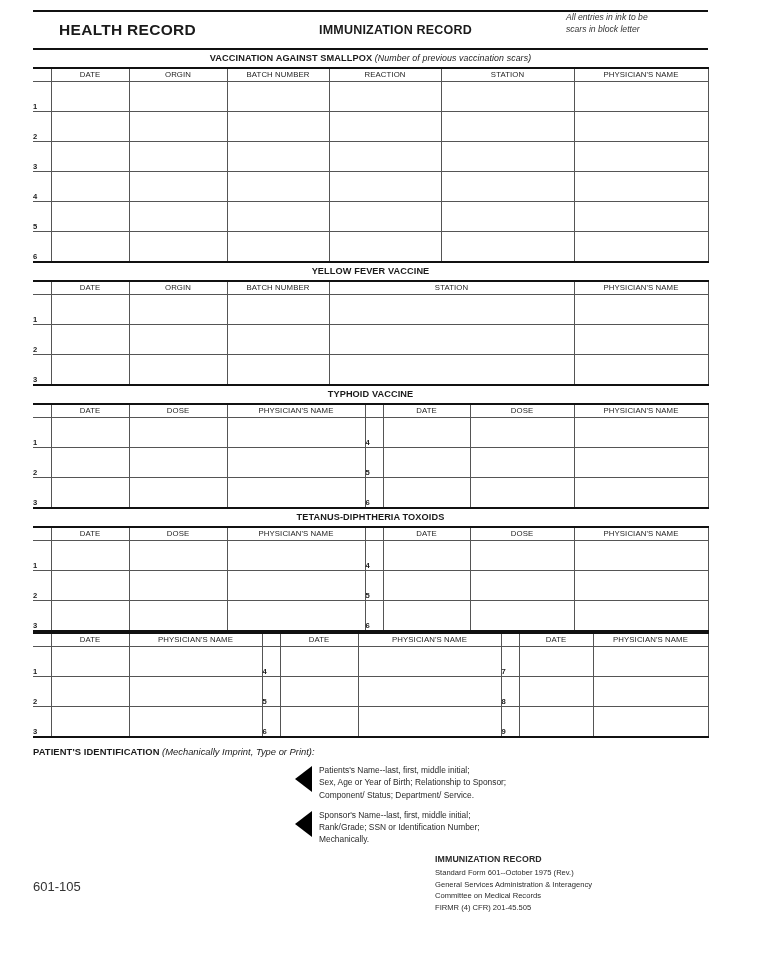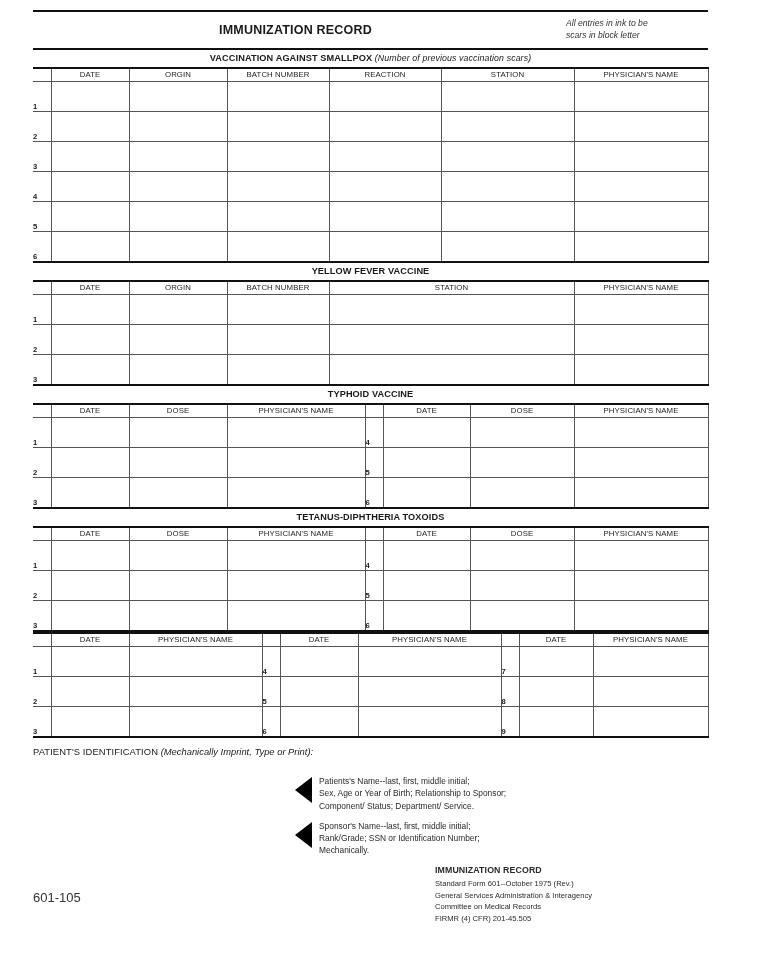--- a/index.html
+++ b/index.html
@@ -51,21 +51,20 @@
   }
   .title-center span {
     font-size: 12.5px;
     font-weight: bold;
     letter-spacing: 0.2px;
   }
   .title-right {
     width: 150px;
     display: flex;
     flex-direction: column;
-    justify-content: center;
     padding-left: 8px;
     box-sizing: border-box;
   }
   .title-right span {
     font-size: 8.6px;
     font-style: italic;
     line-height: 1.35;
     color: #333;
   }
 
@@ -131,29 +130,29 @@
   table.form thead th.numhead.stub {
     border-left: none;
   }
 
   
   .patient-id {
     margin-top: 8px;
     font-size: 9.4px;
   }
   .patient-id .pid-label {
-    font-weight: normal;
+    font-weight: bold;
     letter-spacing: 0.1px;
   }
   .patient-id .pid-note {
     font-style: italic;
     font-weight: normal;
   }
   .imprint-block {
-    margin-top: 18px;
+    margin-top: 7px;
     margin-left: 262px;
   }
   .imprint-row {
     display: flex;
     align-items: flex-start;
     margin-bottom: 8px;
   }
   .tri {
     width: 0;
     height: 0;
@@ -201,20 +200,23 @@
   .footer-meta span.meta-line {
     display: block;
   }
 </style>
 </head>
 <body>
 
 <div class="page">
 
   <div class="title-bar">
+    <div class="title-left">
+      <span>HEALTH RECORD</span>
+    </div>
     <div class="title-center">
       <span>IMMUNIZATION RECORD</span>
     </div>
     <div class="title-right">
       <span>All entries in ink to be</span>
       <span>scars in block letter</span>
     </div>
   </div>
 
   <div class="section-banner">

